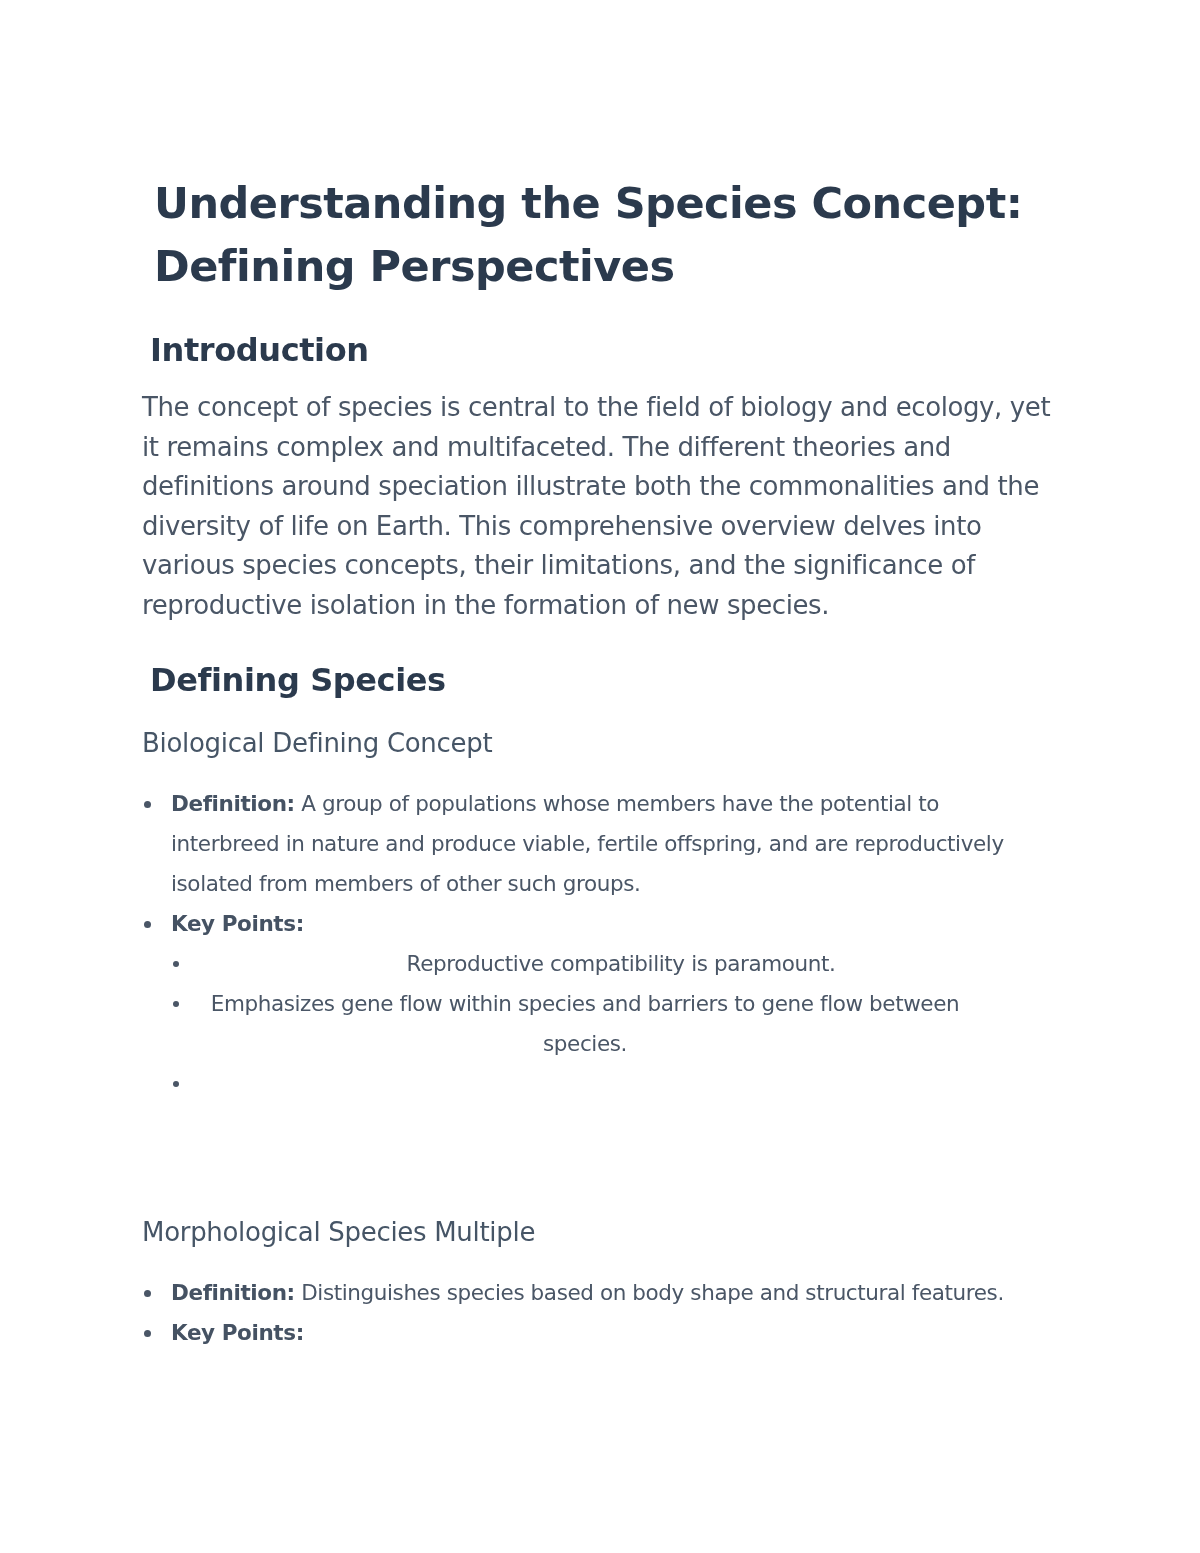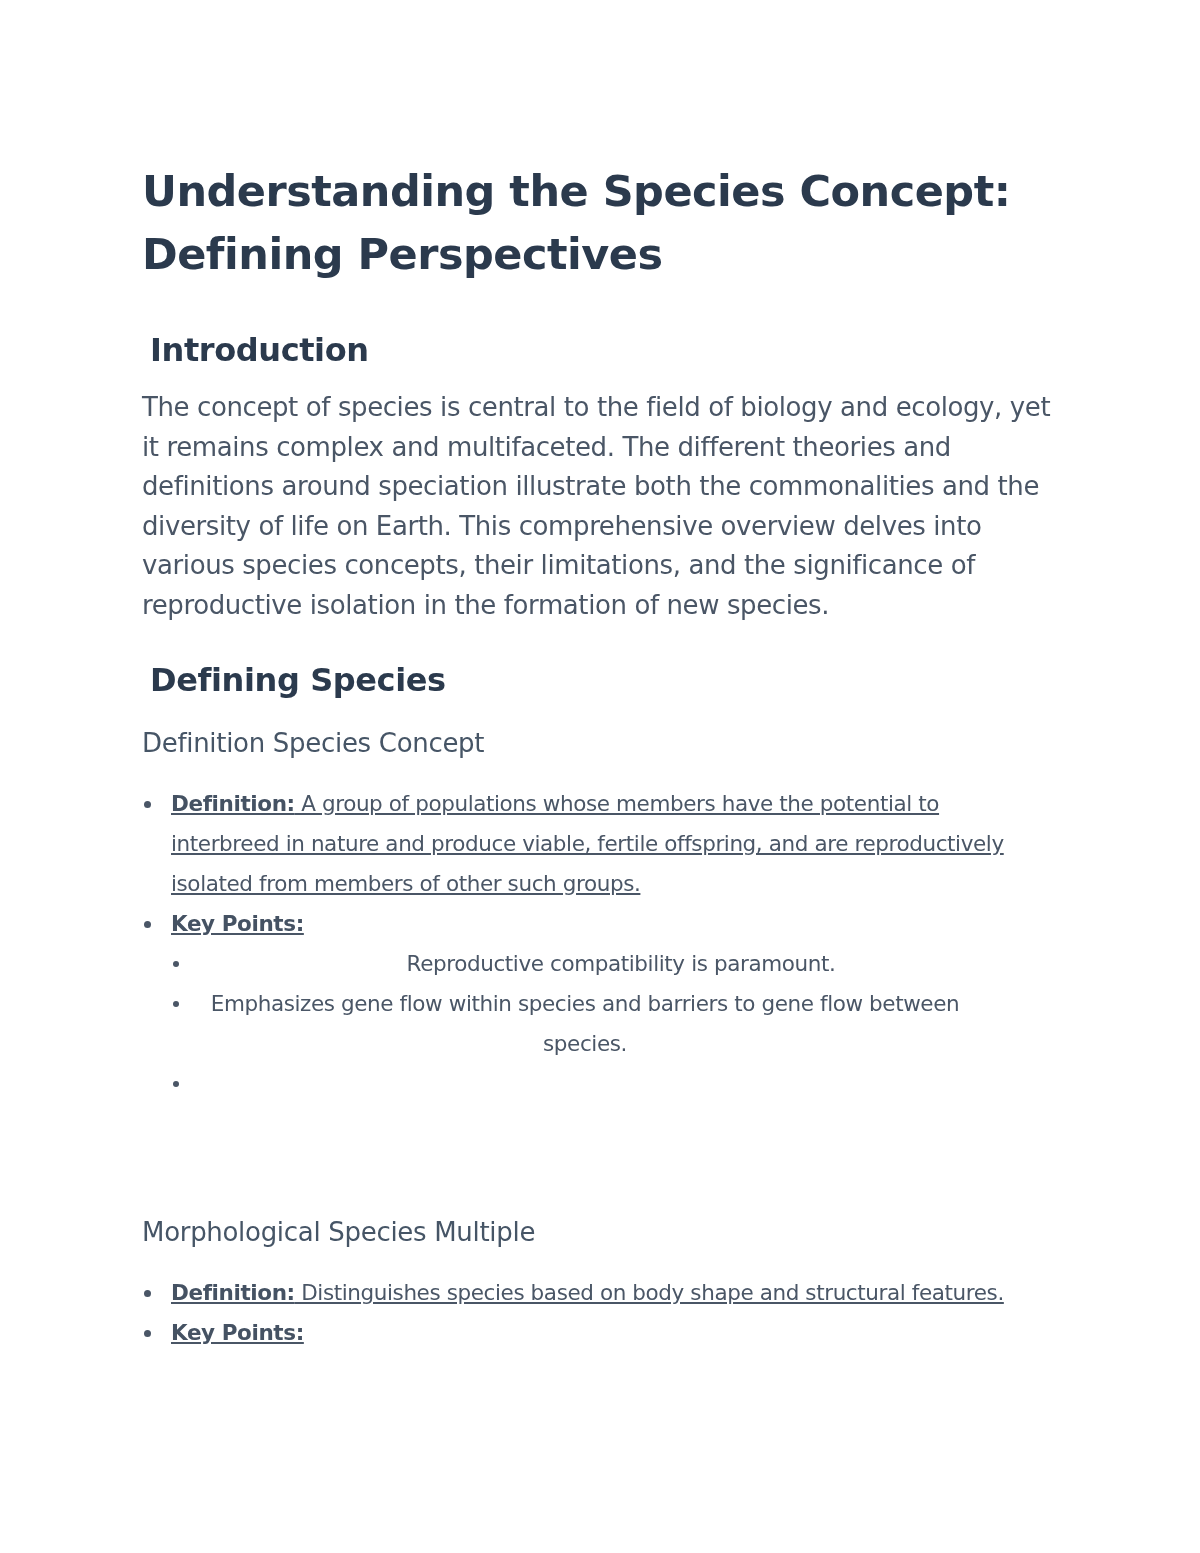--- a/index.html
+++ b/index.html
@@ -14,21 +14,21 @@
     overflow: hidden;
     font-family: "DejaVu Sans", "Liberation Sans", sans-serif;
   }
   .page {
     position: absolute;
     left: 142px;
     top: 160px;
     width: 930px;
   }
   h1 {
-    margin: 0;
+    margin: 12px;
     font-size: 43px;
     line-height: 63px;
     font-weight: bold;
     color: #2b3a4d;
     letter-spacing: -0.5px;
   }
   h2 {
     margin: 8px;
     font-size: 32px;
     line-height: 44px;
@@ -56,21 +56,21 @@
     padding: 0;
     list-style: none;
   }
   li {
     position: relative;
     font-size: 21.5px;
     line-height: 40px;
     color: #4a5666;
     letter-spacing: -0.4px;
   }
-  li.l1 { padding-left: 29px; text-decoration: underline; }
+  li.l1 { padding-left: 29px; }
   li.l2 { padding-left: 58px; text-align: center; }
   li .bullet {
     position: absolute;
     top: 17px;
     width: 7px;
     height: 7px;
     border-radius: 50%;
     background: #4a5666;
   }
   li.l1 .bullet { left: 2px; }
@@ -95,21 +95,21 @@
   <h1 id="title">
     <span>Understanding the Species Concept:</span><br>
     <span>Defining Perspectives</span>
   </h1>
 
   <h2 id="intro-h">Introduction</h2>
   <p id="intro-p" style="width:920px;">The concept of species is central to the field of biology and ecology, yet it remains complex and multifaceted. The different theories and definitions around speciation illustrate both the commonalities and the diversity of life on Earth. This comprehensive overview delves into various species concepts, their limitations, and the significance of reproductive isolation in the formation of new species.</p>
 
   <h2 id="def-h">Defining Species</h2>
 
-  <h3 id="bio-h">Definition Species Concept</h3>
+  <h3 id="bio-h">Biological Defining Concept</h3>
 
   <ul id="bio-list">
     <li class="l1" style="width:860px;">
       <span class="bullet"></span>
       <span class="b">Definition:</span><span> A group of populations whose members have the potential to interbreed in nature and produce viable, fertile offspring, and are reproductively isolated from members of other such groups.</span>
     </li>
     <li class="l1 gap">
       <span class="bullet"></span>
       <span class="b">Key Points:</span>
     </li>

